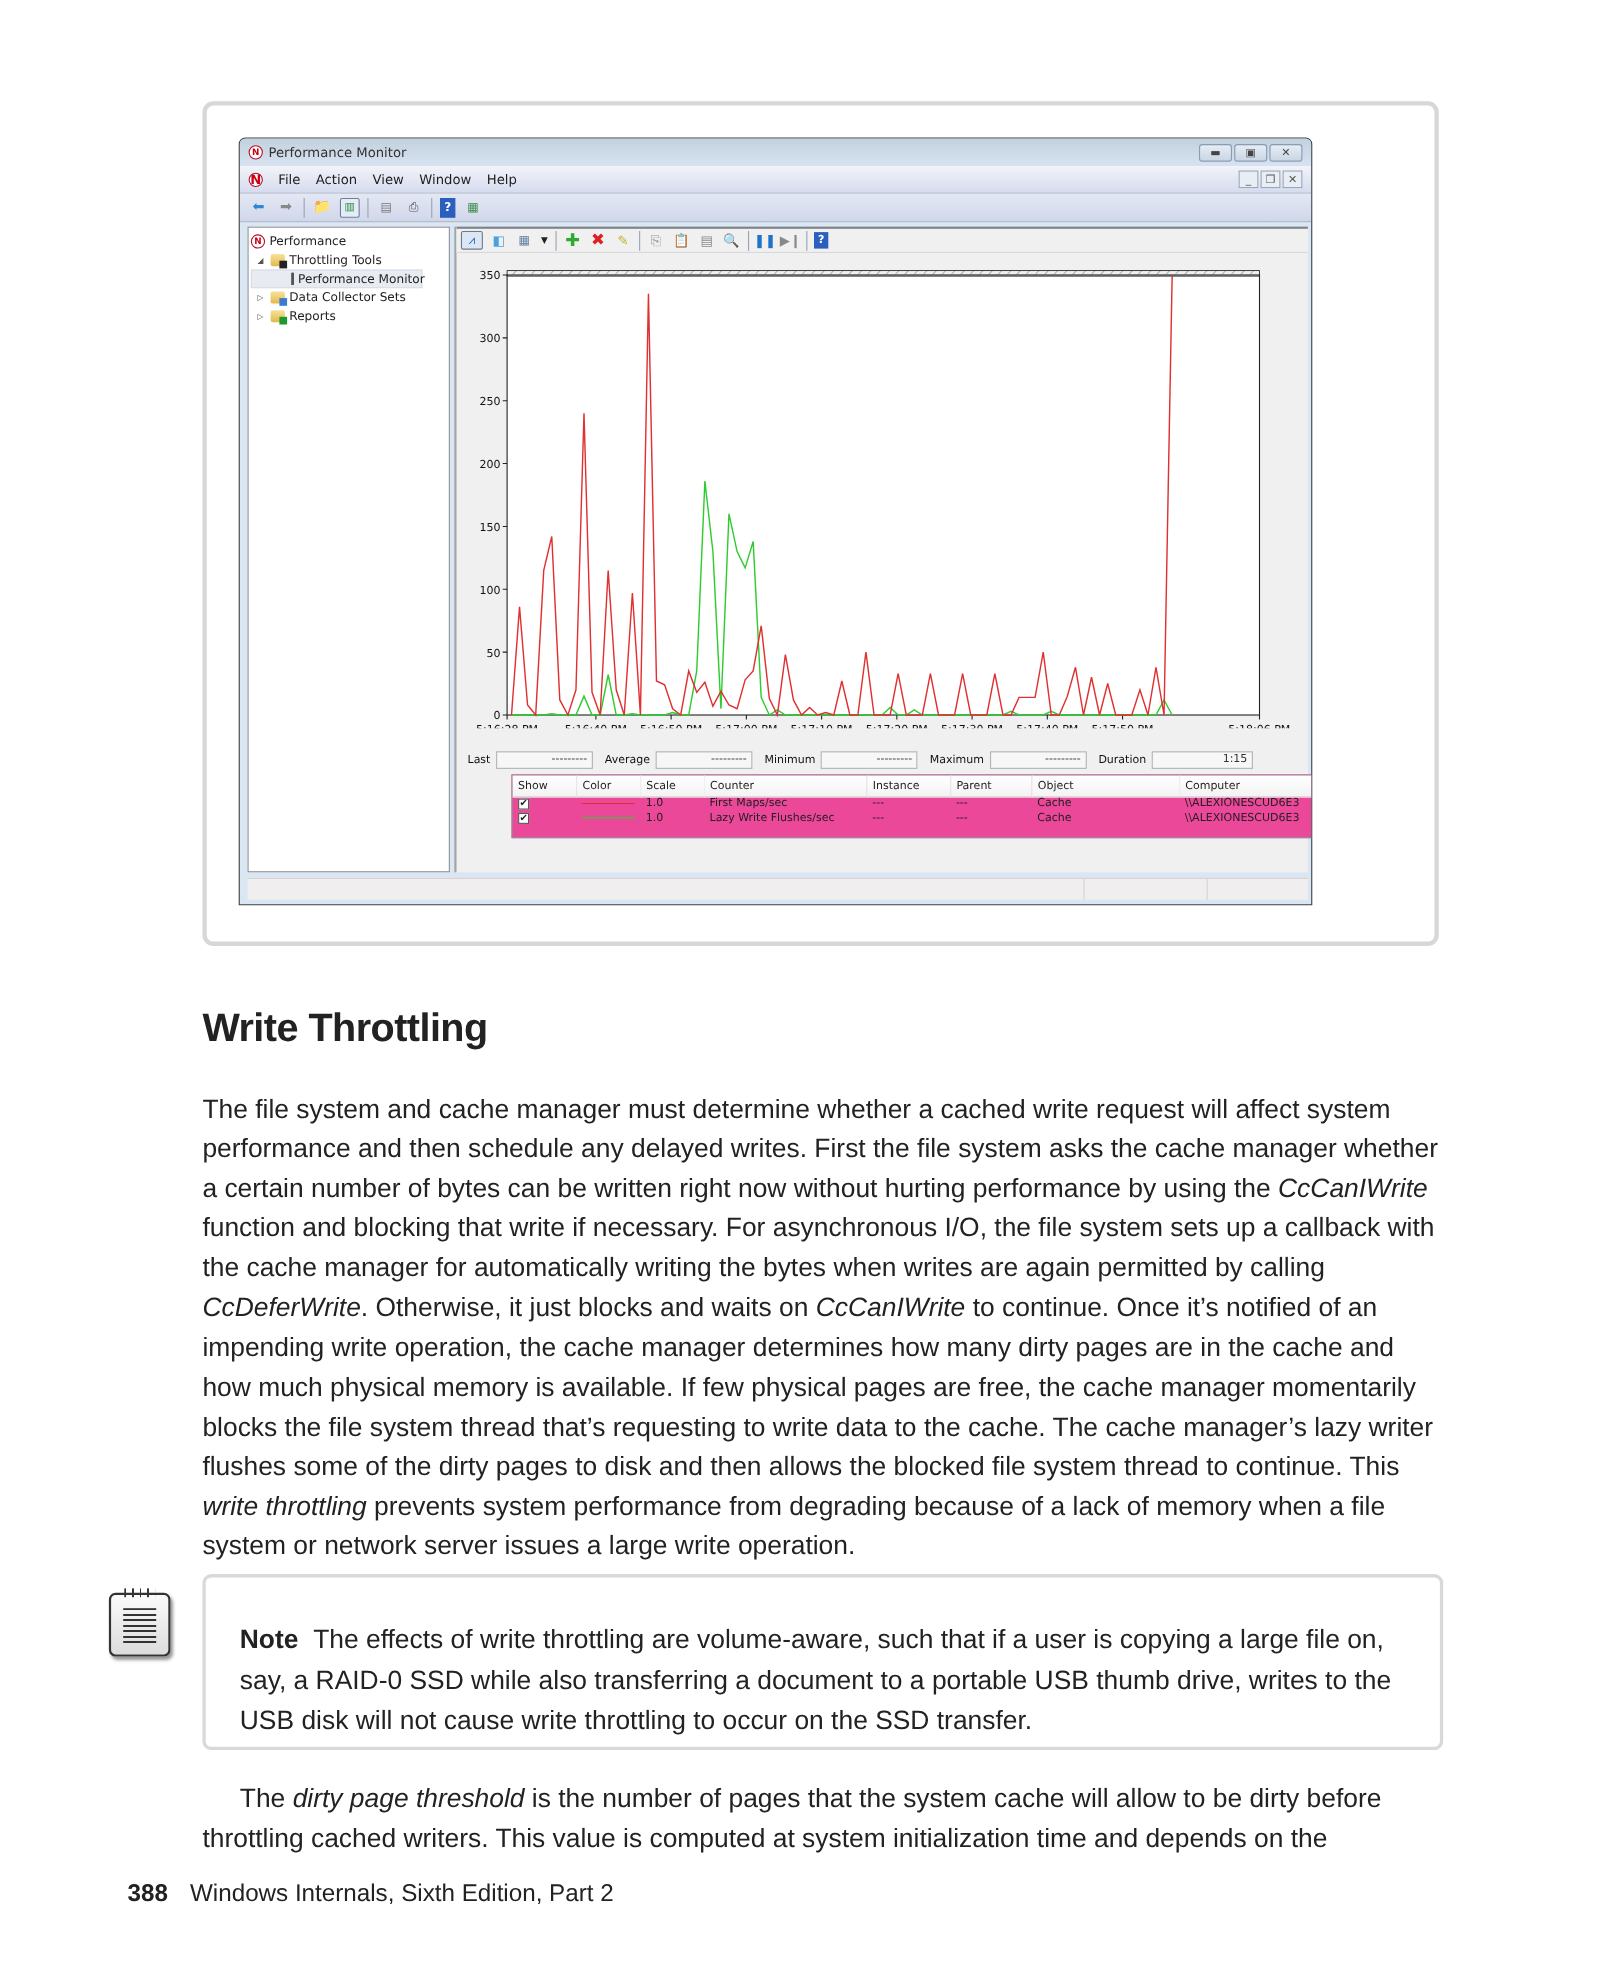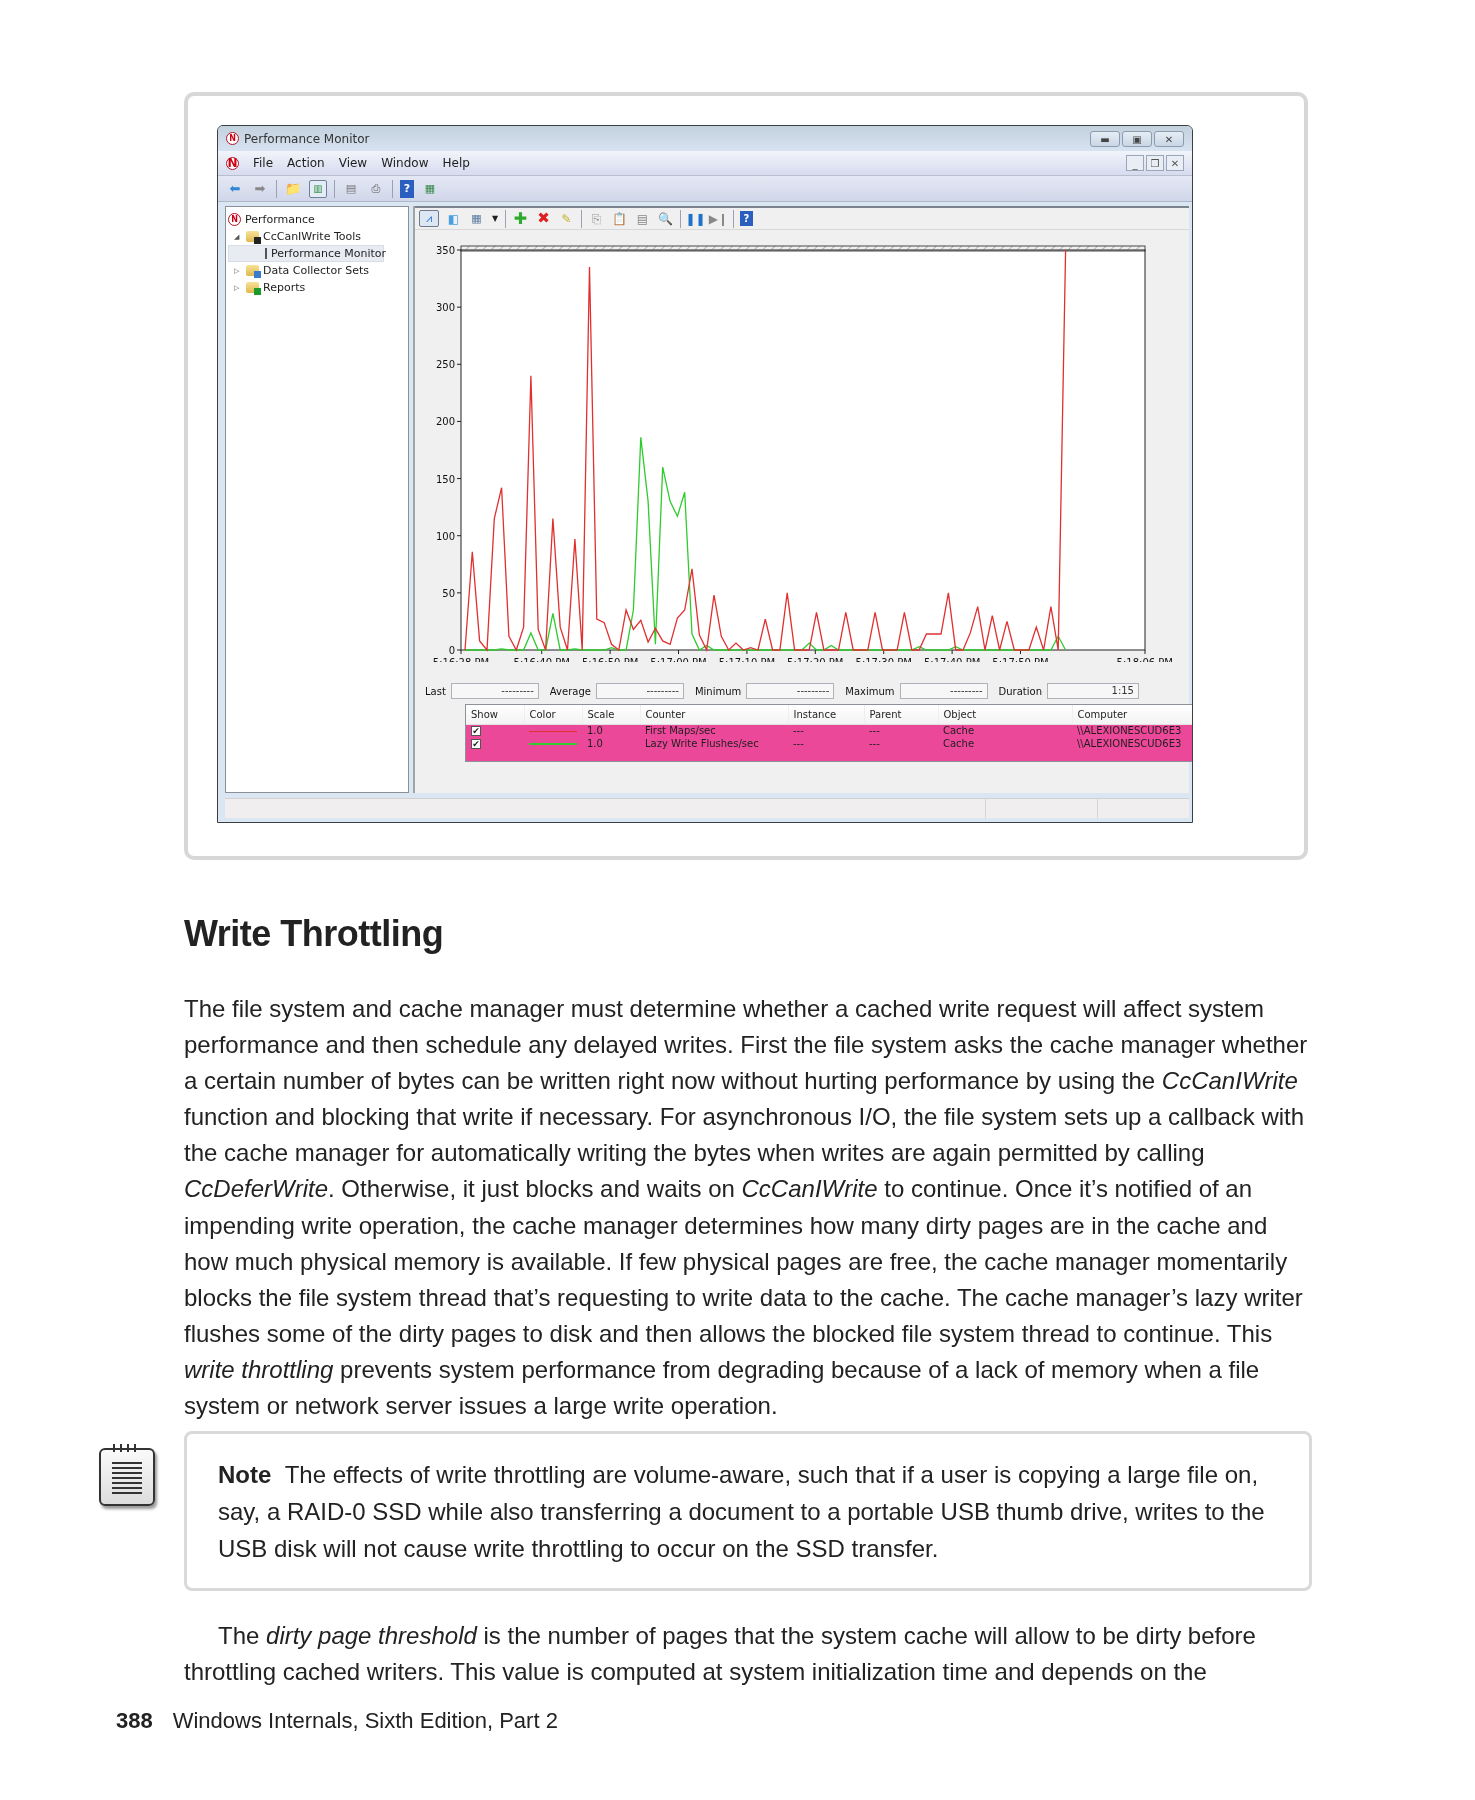--- a/index.html
+++ b/index.html
@@ -56,21 +56,21 @@
 
   .heading { position: absolute; left: 184px; top: 913px; font-size: 36px; font-weight: bold; color: #222; font-family: "Liberation Sans", sans-serif; letter-spacing: -0.5px; }
   .para { position: absolute; left: 184px; width: 1130px; font-size: 24px; line-height: 36.1px; color: #222; font-family: "Liberation Sans", sans-serif; }
   .para i { font-style: italic; }
   .p1 { top: 968px; margin-top: 23px; }
   .p2 { top: 1618px; text-indent: 34px; }
 
   .note-icon { position: absolute; left: 99px; top: 1448px; width: 56px; height: 58px; border: 2px solid #333; border-radius: 6px; background: linear-gradient(#fafafa, #dcdcdc); box-shadow: 2px 3px 3px #999; }
   .note-icon .lines { position: absolute; left: 11px; right: 11px; top: 12px; bottom: 9px; background: repeating-linear-gradient(#333 0 2px, transparent 2px 5px); }
   .note-icon .rings { position: absolute; left: 12px; right: 12px; top: -6px; height: 8px; background: repeating-linear-gradient(90deg, #333 0 1.5px, transparent 1.5px 7px); }
-  .note-box { position: absolute; left: 184px; top: 1431px; width: 1128px; height: 160px; border: 3px solid #d9d9d9; border-radius: 8px; padding: 22px 30px 0 31px; font-size: 24px; line-height: 37px; color: #222; font-family: "Liberation Sans", sans-serif; }
+  .note-box { position: absolute; left: 184px; top: 1431px; width: 1128px; height: 160px; border: 3px solid #d9d9d9; border-radius: 8px; padding: 38px 30px 0 31px; font-size: 24px; line-height: 37px; color: #222; font-family: "Liberation Sans", sans-serif; }
   .note-box b { font-weight: bold; }
 
   .footer { position: absolute; left: 116px; top: 1708px; font-size: 22px; font-family: "Liberation Sans", sans-serif; color: #222; }
   .footer .pg { font-weight: bold; margin-right: 20px; }
 </style>
 </head>
 <body>
 
 <div class="figure-frame"></div>
 
@@ -114,21 +114,21 @@
   <div class="tree">
     <div class="tree-row">
       <span class="app-icon">N</span>
       <span>Performance</span>
     </div>
     <div class="tree-row" style="padding-left:6px">
       <span class="tw">◢</span>
       <span class="folder">
           <span class="mark" style="background:#222"></span>
         </span>
-      <span>CcCanIWrite Tools</span>
+      <span>Throttling Tools</span>
     </div>
     <div class="tree-row sel" style="padding-left:36px;width:156px">
       <span class="pm-icon"></span>
       <span>Performance Monitor</span>
     </div>
     <div class="tree-row" style="padding-left:6px">
       <span class="tw">▷</span>
       <span class="folder">
           <span class="mark" style="background:#3a7ad0"></span>
         </span>

